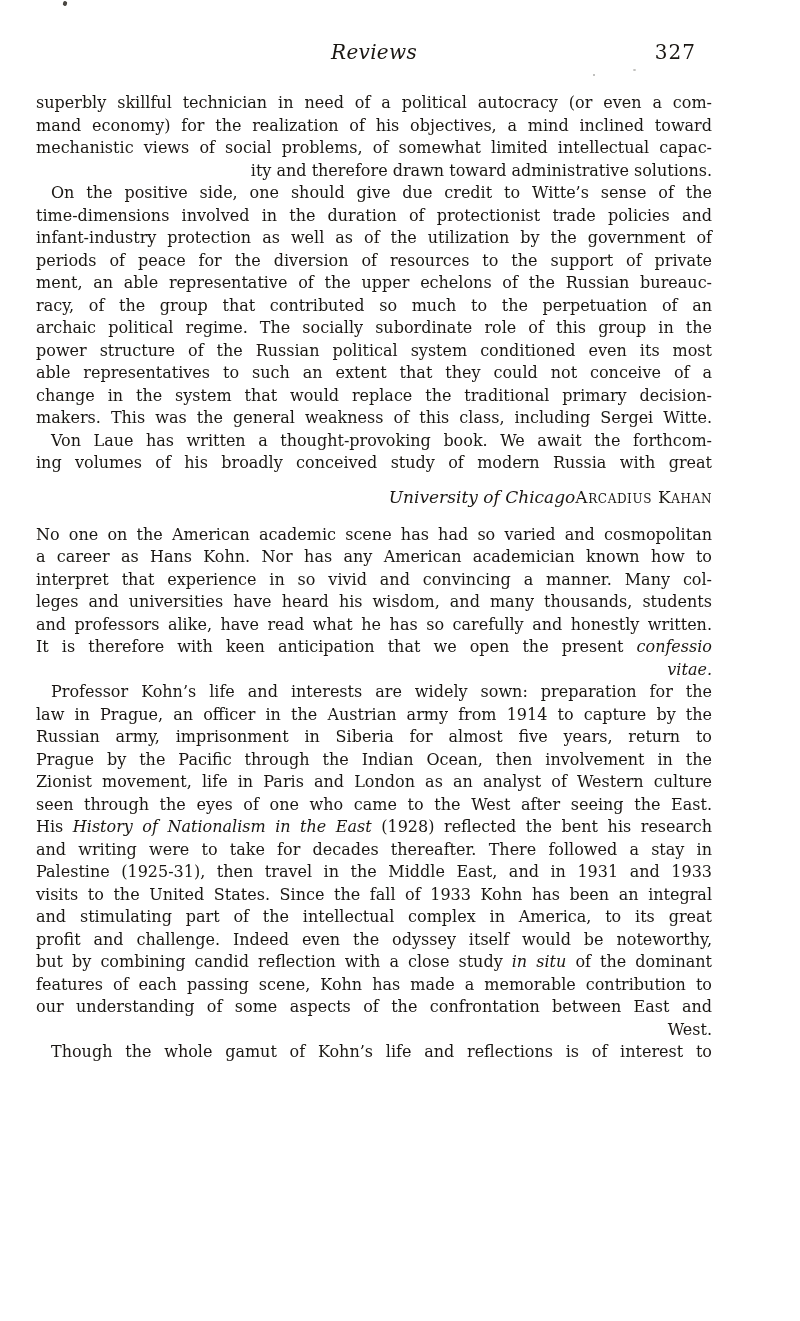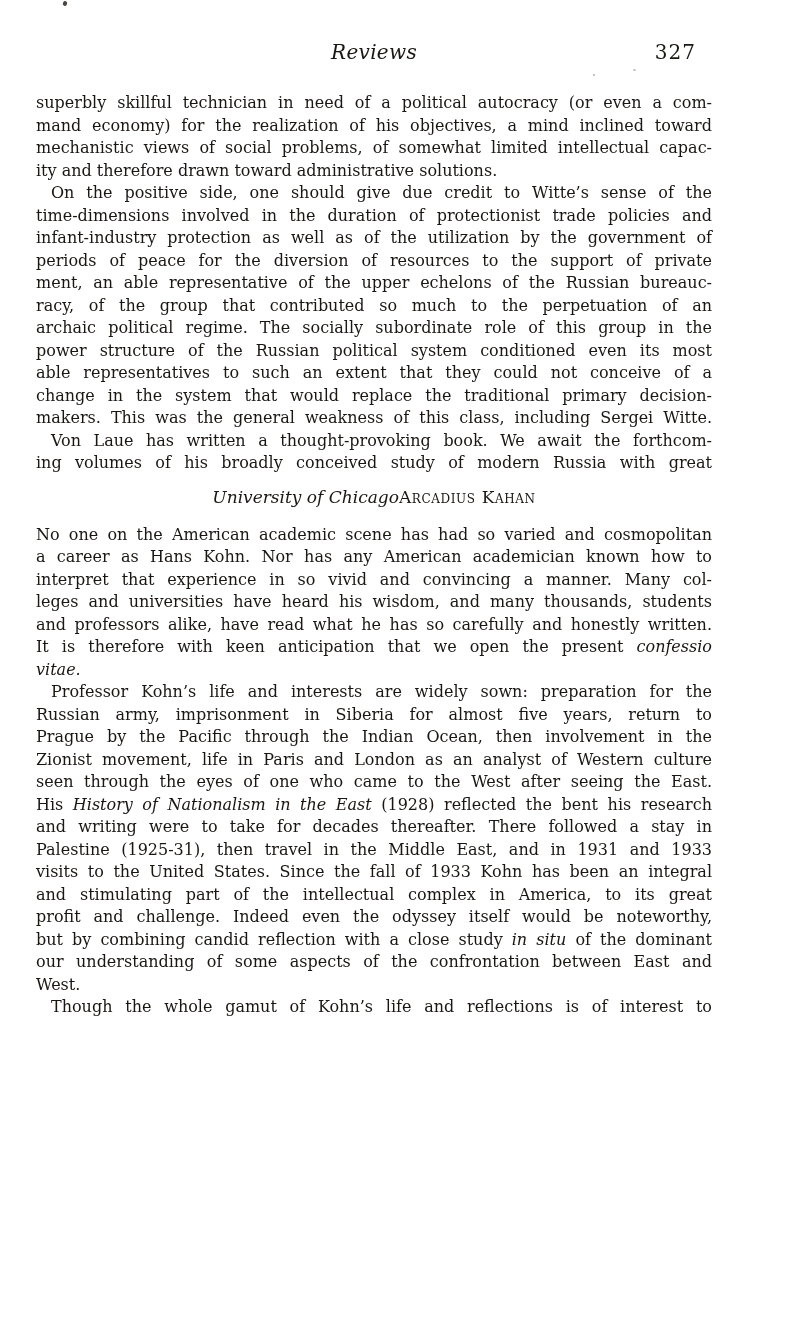--- a/index.html
+++ b/index.html
@@ -40,37 +40,37 @@
     right: 16px;
     top: 0;
     letter-spacing: 1px;
   }
   
   .para {
     font-size: 16px;
     line-height: 22.5px;
     text-rendering: optimizeLegibility;
   }
-  .para .line { text-align: left; white-space: normal; }
+  .para .line { text-align: right; white-space: normal; }
   .para .line.just {
     text-align: justify;
     text-align-last: justify;
   }
   .para .line.first-indent { text-indent: 15px; }
   .para .line.hang { padding-left: 19px; }
   .it { font-style: italic; }
   .sc { font-variant: small-caps; letter-spacing: 0.4px; }
   .p-first { margin-top: 26px; }
   
   .signature {
     margin-top: 12px;
     height: 24px;
     font-size: 17px;
     display: flex;
-    justify-content: center;
+    justify-content: flex-end;
     align-items: baseline;
   }
   .signature .affil { font-style: italic; }
   .signature .reviewer { font-variant: small-caps; letter-spacing: 0.6px; }
   
   .heading {
     margin-top: 42px;
     font-size: 17px;
     line-height: 25px;
   }
@@ -133,31 +133,33 @@
       <div class="line just"><span>No one on the American academic scene has had so varied and cosmopolitan</span></div>
       <div class="line just"><span>a career as Hans Kohn. Nor has any American academician known how to</span></div>
       <div class="line just"><span>interpret that experience in so vivid and convincing a manner. Many col-</span></div>
       <div class="line just"><span>leges and universities have heard his wisdom, and many thousands, students</span></div>
       <div class="line just"><span>and professors alike, have read what he has so carefully and honestly written.</span></div>
       <div class="line just"><span>It is therefore with keen anticipation that we open the present </span><span class="it">confessio</span></div>
       <div class="line"><span class="it">vitae.</span></div>
     </div>
   <div class="para">
       <div class="line just first-indent"><span>Professor Kohn’s life and interests are widely sown: preparation for the</span></div>
+      <div class="line just"><span>law in Prague, an officer in the Austrian army from 1914 to capture by the</span></div>
       <div class="line just"><span>Russian army, imprisonment in Siberia for almost five years, return to</span></div>
       <div class="line just"><span>Prague by the Pacific through the Indian Ocean, then involvement in the</span></div>
       <div class="line just"><span>Zionist movement, life in Paris and London as an analyst of Western culture</span></div>
       <div class="line just"><span>seen through the eyes of one who came to the West after seeing the East.</span></div>
       <div class="line just"><span>His </span><span class="it">History of Nationalism in the East</span><span> (1928) reflected the bent his research</span></div>
       <div class="line just"><span>and writing were to take for decades thereafter. There followed a stay in</span></div>
       <div class="line just"><span>Palestine (1925-31), then travel in the Middle East, and in 1931 and 1933</span></div>
       <div class="line just"><span>visits to the United States. Since the fall of 1933 Kohn has been an integral</span></div>
       <div class="line just"><span>and stimulating part of the intellectual complex in America, to its great</span></div>
       <div class="line just"><span>profit and challenge. Indeed even the odyssey itself would be noteworthy,</span></div>
       <div class="line just"><span>but by combining candid reflection with a close study </span><span class="it">in situ</span><span> of the dominant</span></div>
+      <div class="line just"><span>features of each passing scene, Kohn has made a memorable contribution to</span></div>
       <div class="line just"><span>our understanding of some aspects of the confrontation between East and</span></div>
       <div class="line"><span>West.</span></div>
     </div>
   <div class="para">
       <div class="line just first-indent"><span>Though the whole gamut of Kohn’s life and reflections is of interest to</span></div>
     </div>
 
 </div>
 
 </body></html>

